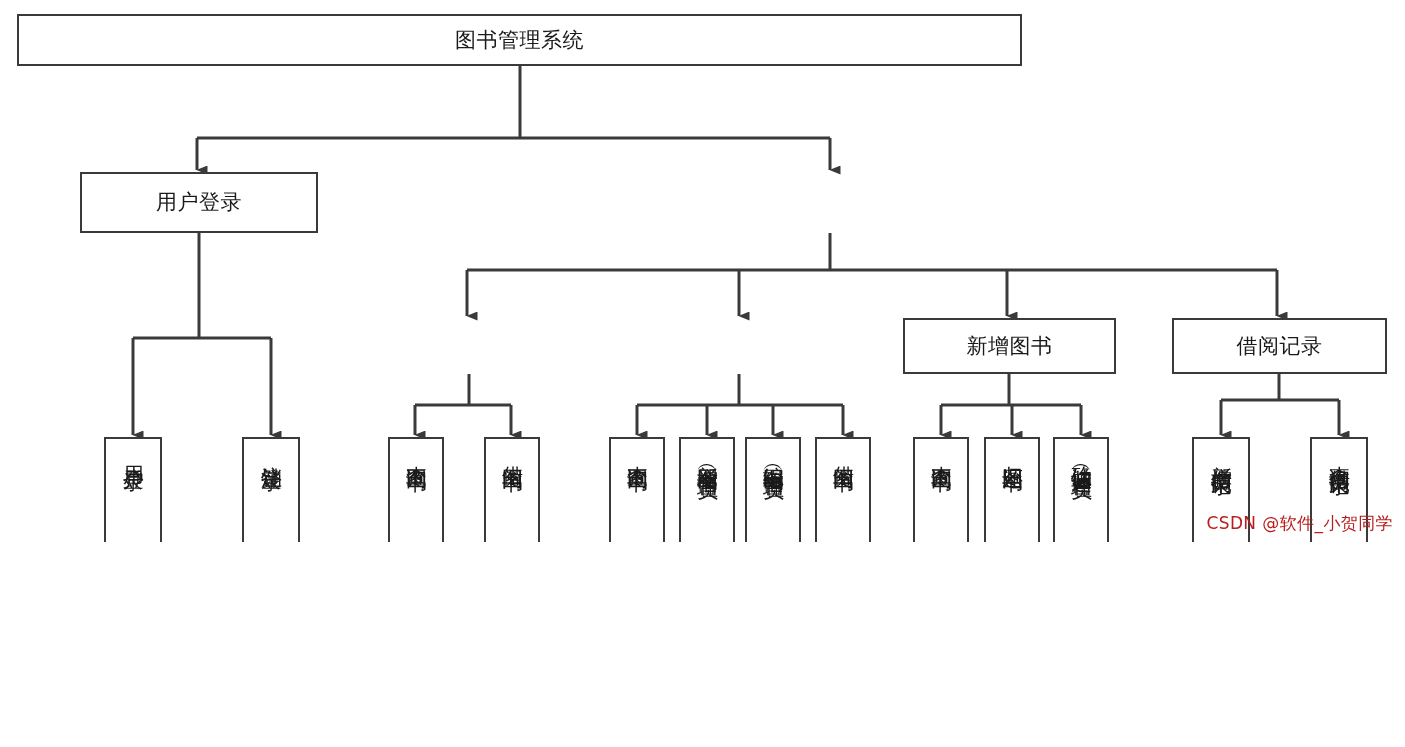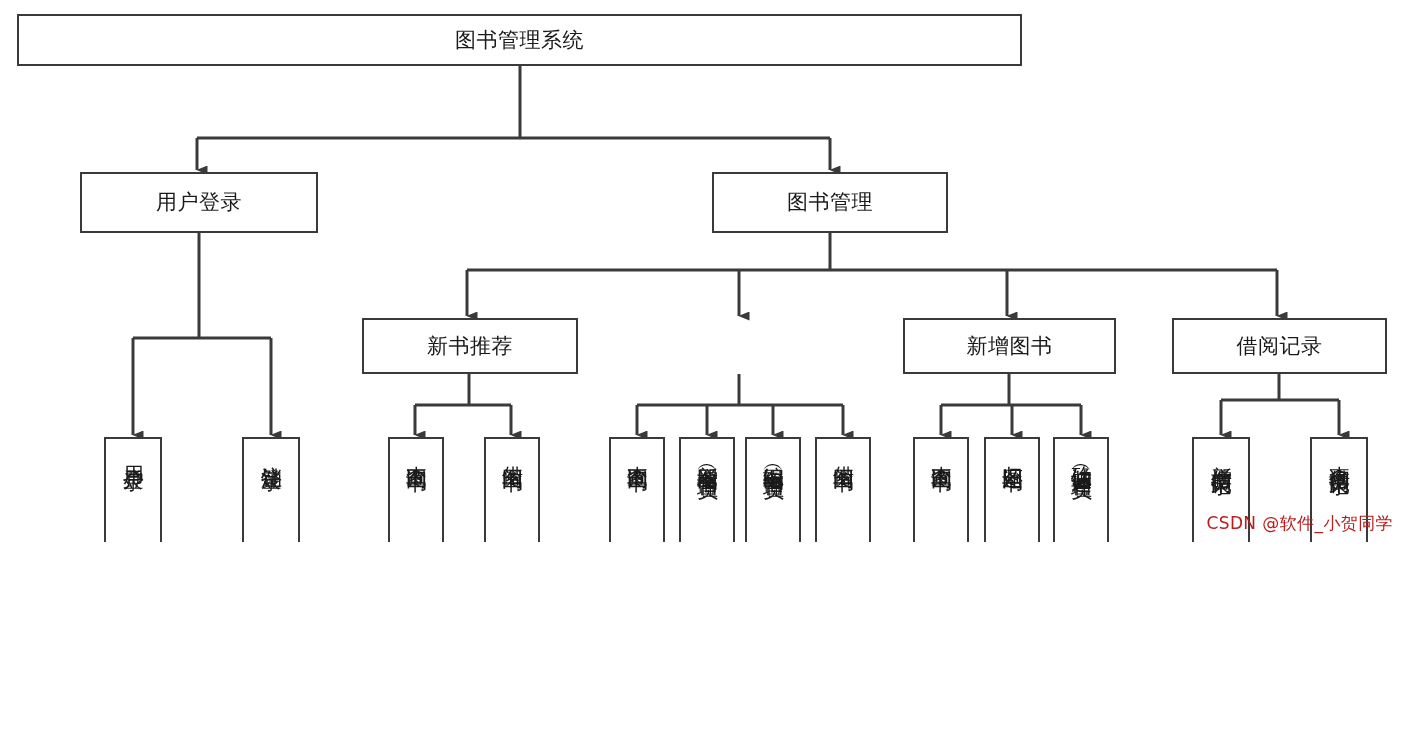--- a/index.html
+++ b/index.html
@@ -123,27 +123,21 @@
   </svg>
 
   <div class="node" style="left:17px; top:14px; width:1005px; height:52px;">
     <span class="node-label">图书管理系统</span>
   </div>
 
   <div class="node" style="left:80px; top:172px; width:238px; height:61px;">
     <span class="node-label">用户登录</span>
   </div>
 
-  <div class="node" style="left:712px; top:172px; width:236px; height:61px;">
-    <span class="node-label">图书管理</span>
-  </div>
-
-  <div class="node" style="left:362px; top:318px; width:216px; height:56px;">
-    <span class="node-label">新书推荐</span>
-  </div>
+
 
 
   <div class="node" style="left:903px; top:318px; width:213px; height:56px;">
     <span class="node-label">新增图书</span>
   </div>
 
   <div class="node" style="left:1172px; top:318px; width:215px; height:56px;align-items:center;">
     <span class="node-label">借阅记录</span>
   </div>
 

